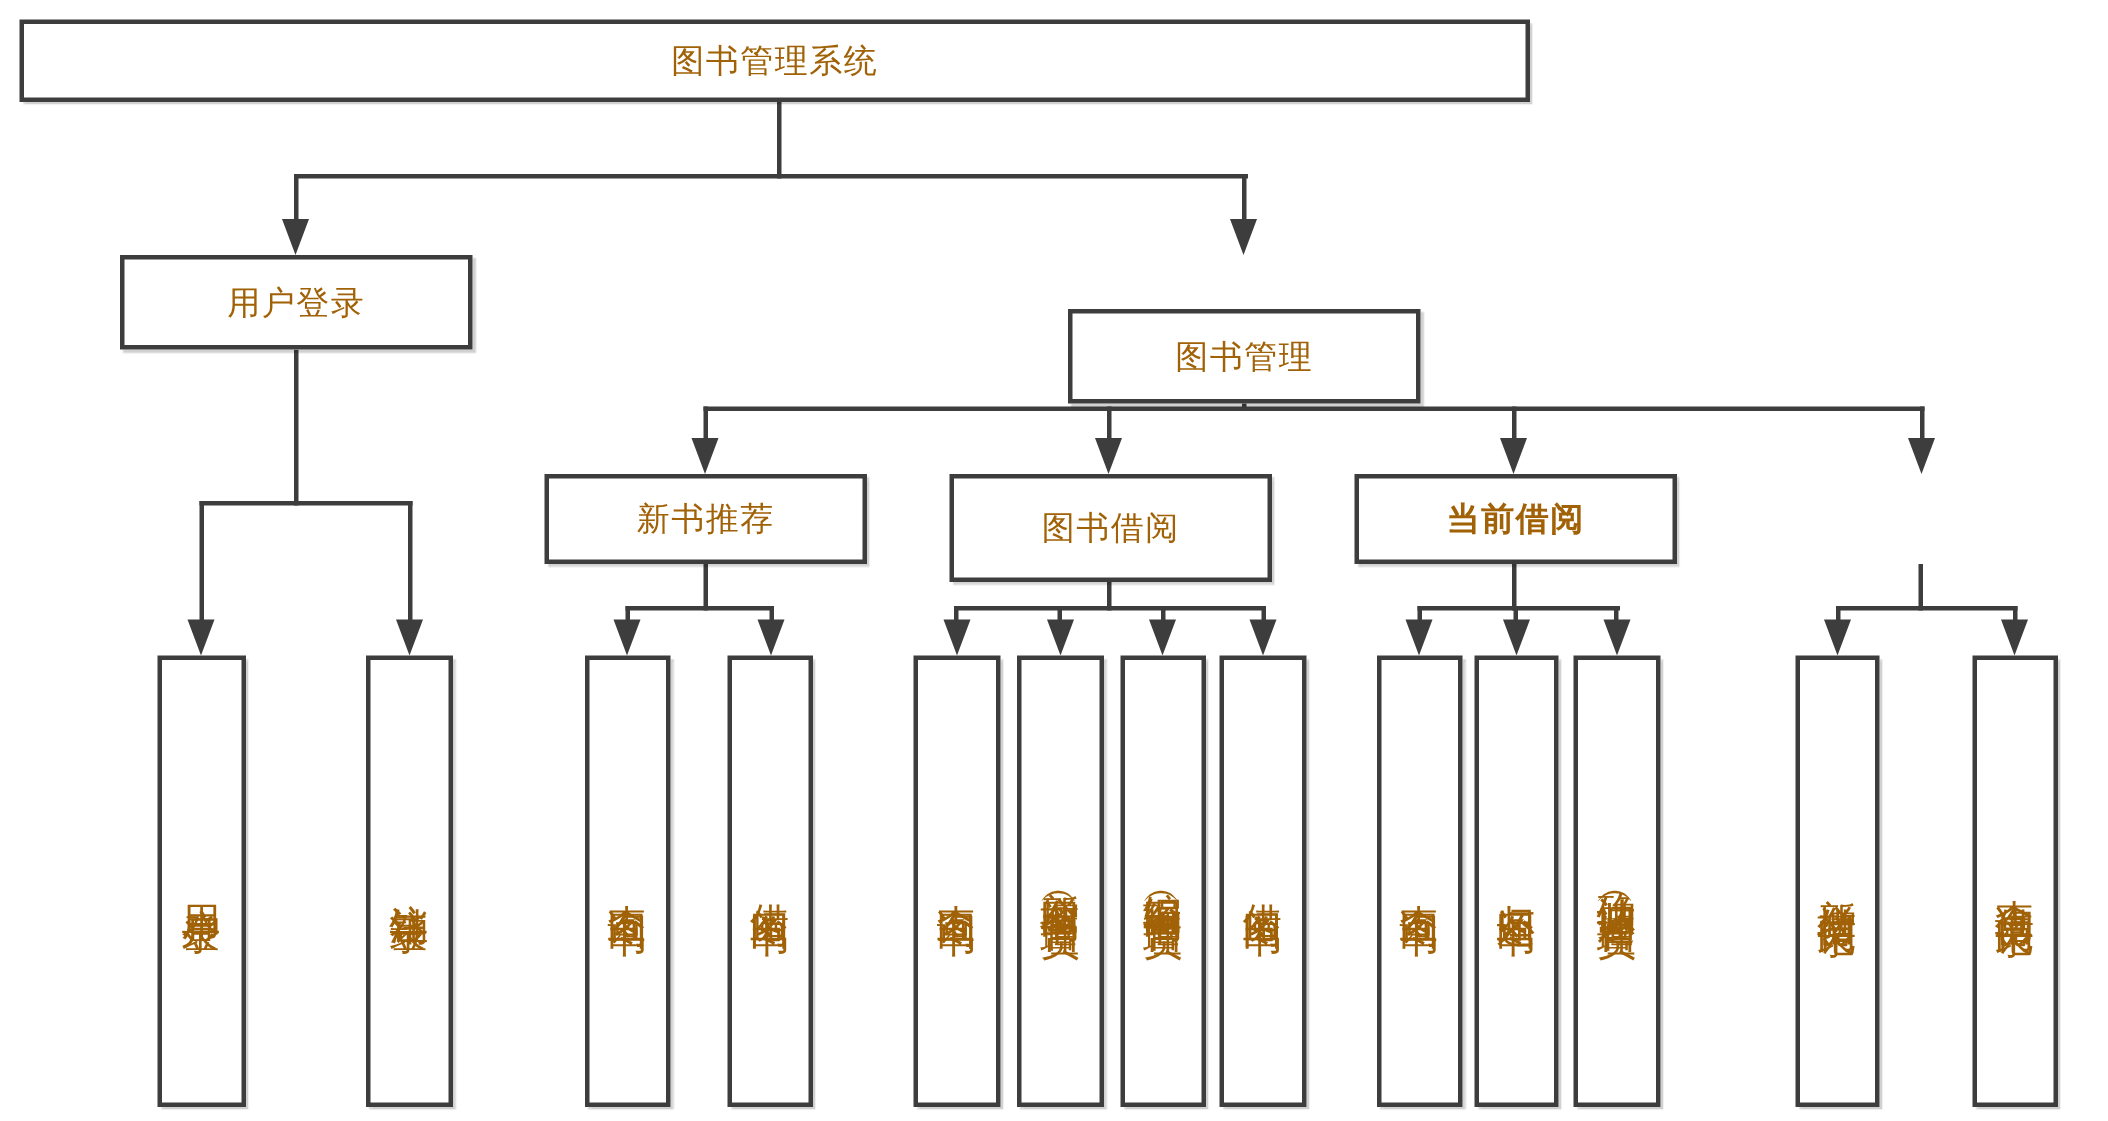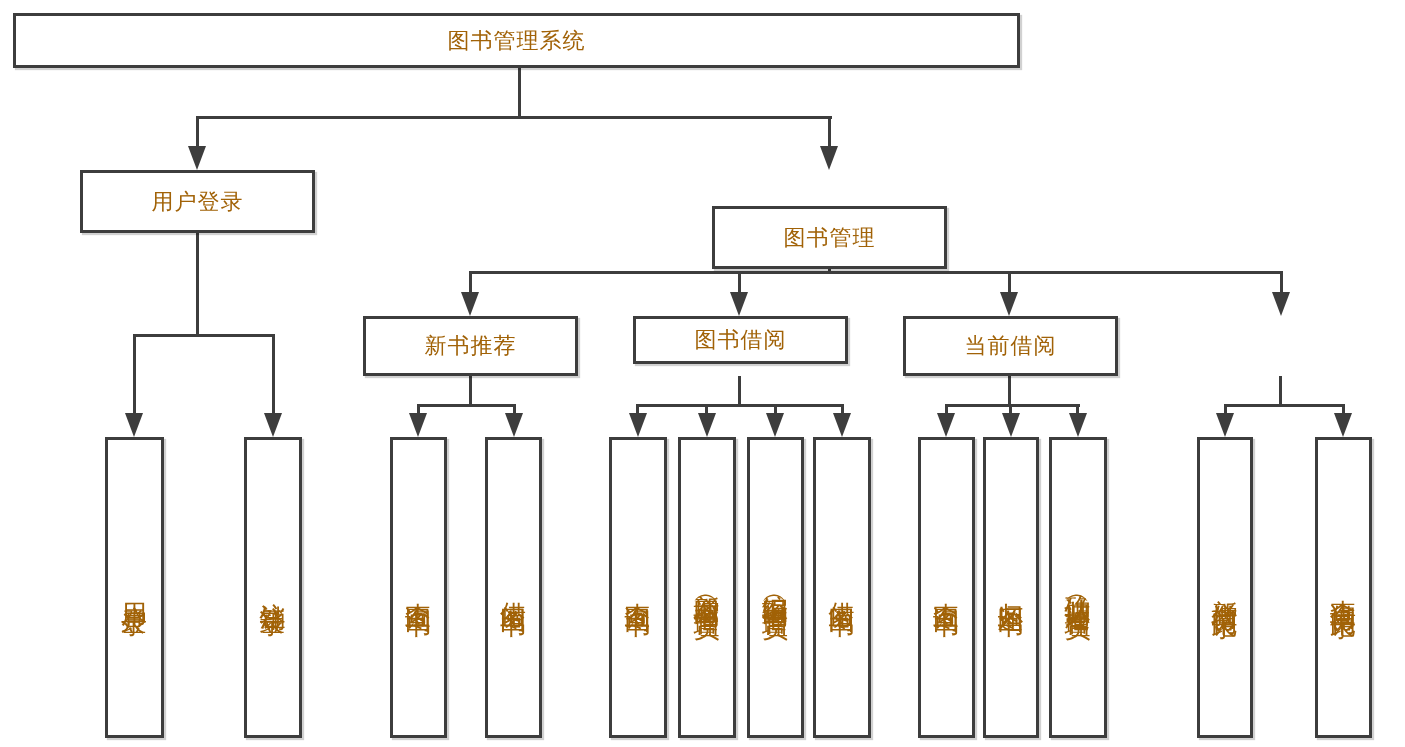--- a/index.html
+++ b/index.html
@@ -79,22 +79,22 @@
   <div class="ln" style="left:469px; top:271px; width:3px; height:23px;"></div>
   <div class="ah" style="left:461px; top:292px;"></div>
   <div class="ln" style="left:738px; top:271px; width:3px; height:23px;"></div>
   <div class="ah" style="left:730px; top:292px;"></div>
   <div class="ln" style="left:1008px; top:271px; width:3px; height:23px;"></div>
   <div class="ah" style="left:1000px; top:292px;"></div>
   <div class="ln" style="left:1280px; top:271px; width:3px; height:23px;"></div>
   <div class="ah" style="left:1272px; top:292px;"></div>
 
   <div class="box h" style="left:363px; top:316px; width:215px; height:60px;">新书推荐</div>
-  <div class="box h" style="left:633px; top:316px; width:215px; height:48px;">图书借阅</div>
-  <div class="box h" style="left:903px; top:316px; width:215px; height:60px;">当前借阅</div>
+  <div class="box h" style="left:633px; top:316px; width:215px; height:72px;">图书借阅</div>
+  <div class="box h" style="left:903px; top:316px; width:215px; height:60px;font-weight:bold;">当前借阅</div>
 
   <div class="ln" style="left:469px; top:376px; width:3px; height:31px;"></div>
   <div class="ln" style="left:417px; top:404px; width:99px; height:3px;"></div>
   <div class="ln" style="left:417px; top:404px; width:3px; height:12px;"></div>
   <div class="ah" style="left:409px; top:413px;"></div>
   <div class="ln" style="left:513px; top:404px; width:3px; height:12px;"></div>
   <div class="ah" style="left:505px; top:413px;"></div>
 
   <div class="ln" style="left:738px; top:376px; width:3px; height:31px;"></div>
   <div class="ln" style="left:636px; top:404px; width:208px; height:3px;"></div>

